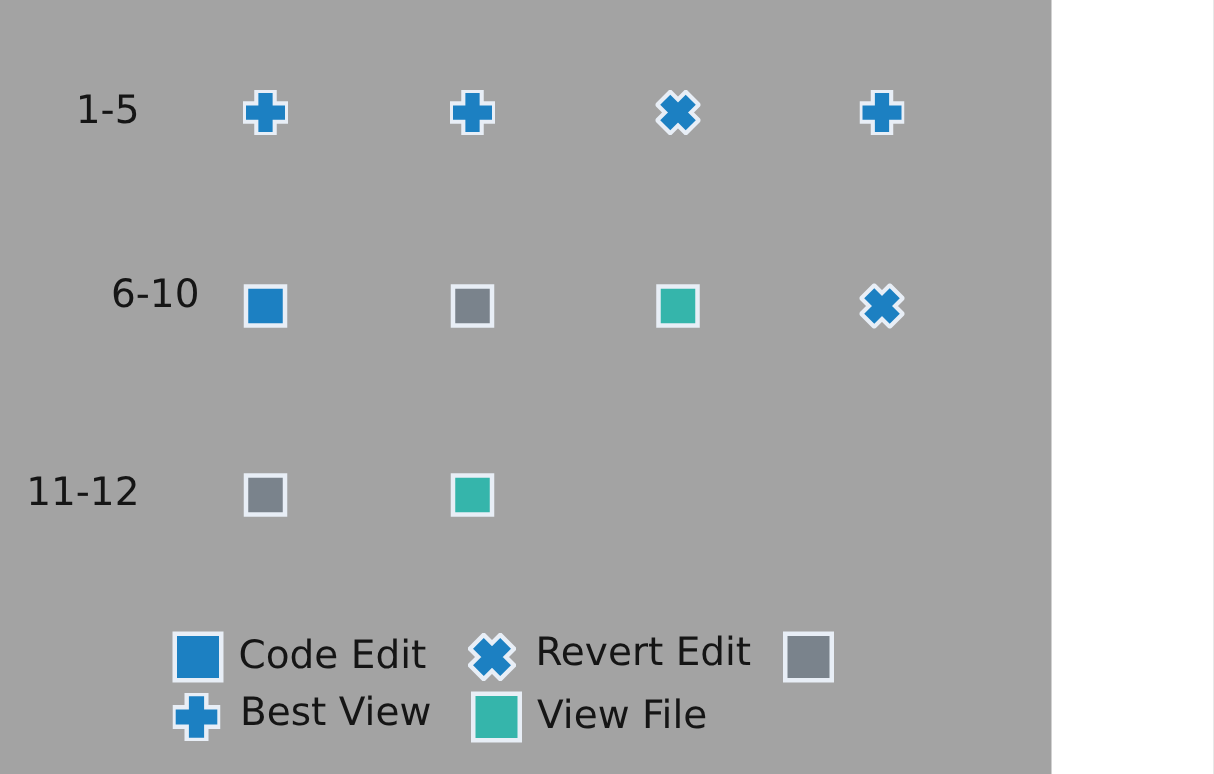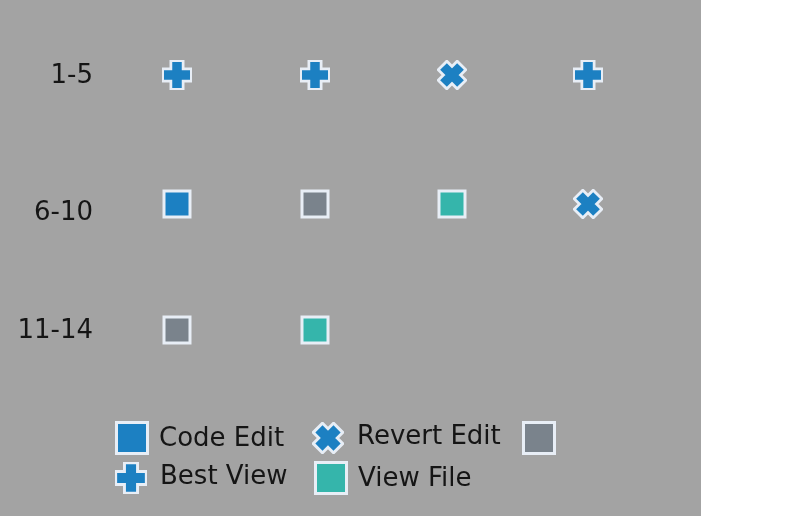--- a/index.html
+++ b/index.html
@@ -58,30 +58,30 @@
           <path d="M6.5 6.5 L23.5 23.5 M23.5 6.5 L6.5 23.5" stroke="#1c80c2" stroke-width="9.5" fill="none" stroke-linecap="butt"></path>
         </svg></span>
       <span class="marker" style="left: 588px; top: 75px;"><svg width="30" height="30" viewBox="0 0 30 30">
           <path d="M15 0 V30 M0 15 H30" stroke="#e8eef6" stroke-width="15" fill="none" stroke-linecap="butt"></path>
           <path d="M15 2 V28 M2 15 H28" stroke="#1c80c2" stroke-width="9.5" fill="none" stroke-linecap="butt"></path>
         </svg></span>
       <span class="marker" style="left: 725px; top: 75px;"><svg width="30" height="30" viewBox="0 0 30 30">
           <path d="M15 0 V30 M0 15 H30" stroke="#e8eef6" stroke-width="15" fill="none" stroke-linecap="butt"></path>
           <path d="M15 2 V28 M2 15 H28" stroke="#1c80c2" stroke-width="9.5" fill="none" stroke-linecap="butt"></path>
         </svg></span>
-      <div class="row-label" style="top: 212px;">6-10</div>
+      <div class="row-label" style="top: 198px; padding-left: 40px;">6-10</div>
       <span class="marker" style="left: 177px; top: 204px;"><span class="sq" style="height: 23px; width: 23px; background: rgb(28, 128, 194); box-shadow: rgb(232, 238, 246) 0px 0px 0px 3px;"></span></span>
       <span class="marker" style="left: 315px; top: 204px;"><span class="sq" style="height: 23px; width: 23px; background: rgb(122, 131, 140); box-shadow: rgb(232, 238, 246) 0px 0px 0px 3px;"></span></span>
       <span class="marker" style="left: 452px; top: 204px;"><span class="sq" style="height: 23px; width: 23px; background: rgb(53, 181, 171); box-shadow: rgb(232, 238, 246) 0px 0px 0px 3px;"></span></span>
       <span class="marker" style="left: 588px; top: 204px;"><svg width="30" height="30" viewBox="0 0 30 30">
           <path d="M4.5 4.5 L25.5 25.5 M25.5 4.5 L4.5 25.5" stroke="#e8eef6" stroke-width="15" fill="none" stroke-linecap="butt"></path>
           <path d="M6.5 6.5 L23.5 23.5 M23.5 6.5 L6.5 23.5" stroke="#1c80c2" stroke-width="9.5" fill="none" stroke-linecap="butt"></path>
         </svg></span>
       <span class="marker" style="left: 725px; top: 204px;"><span class="sq" style="height: 23px; width: 23px; background: rgb(28, 128, 194); box-shadow: rgb(232, 238, 246) 0px 0px 0px 3px;"></span></span>
-      <div class="row-label" style="top: 330px;">11-14</div>
+      <div class="row-label" style="top: 330px;">11-12</div>
       <span class="marker" style="left: 177px; top: 330px;"><span class="sq" style="height: 23px; width: 23px; background: rgb(122, 131, 140); box-shadow: rgb(232, 238, 246) 0px 0px 0px 3px;"></span></span>
       <span class="marker" style="left: 315px; top: 330px;"><span class="sq" style="height: 23px; width: 23px; background: rgb(53, 181, 171); box-shadow: rgb(232, 238, 246) 0px 0px 0px 3px;"></span></span>
     </div>
   <div id="legend">
       <div class="legend-item" style="left: 118px; top: 438px;">
         <span class="sq" style="height: 28px; width: 28px; background: rgb(28, 128, 194); box-shadow: rgb(232, 238, 246) 0px 0px 0px 3px;"></span>
         <span class="legend-label" style="margin-left: 13px;">Code Edit</span>
       </div>
       <div class="legend-item" style="left: 312px; top: 438px;">
         <svg width="32" height="32" viewBox="0 0 30 30">

